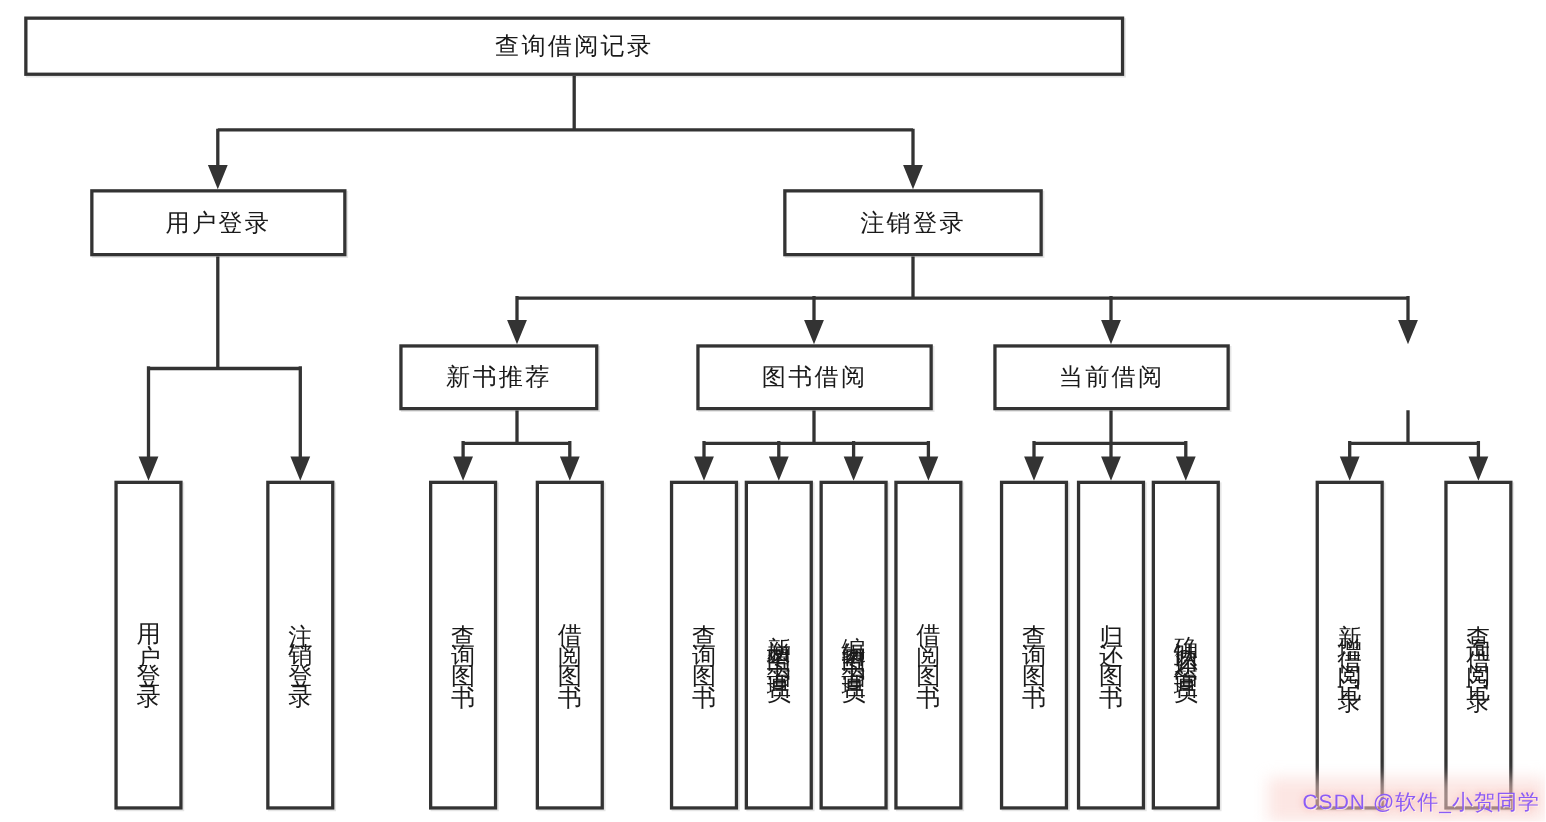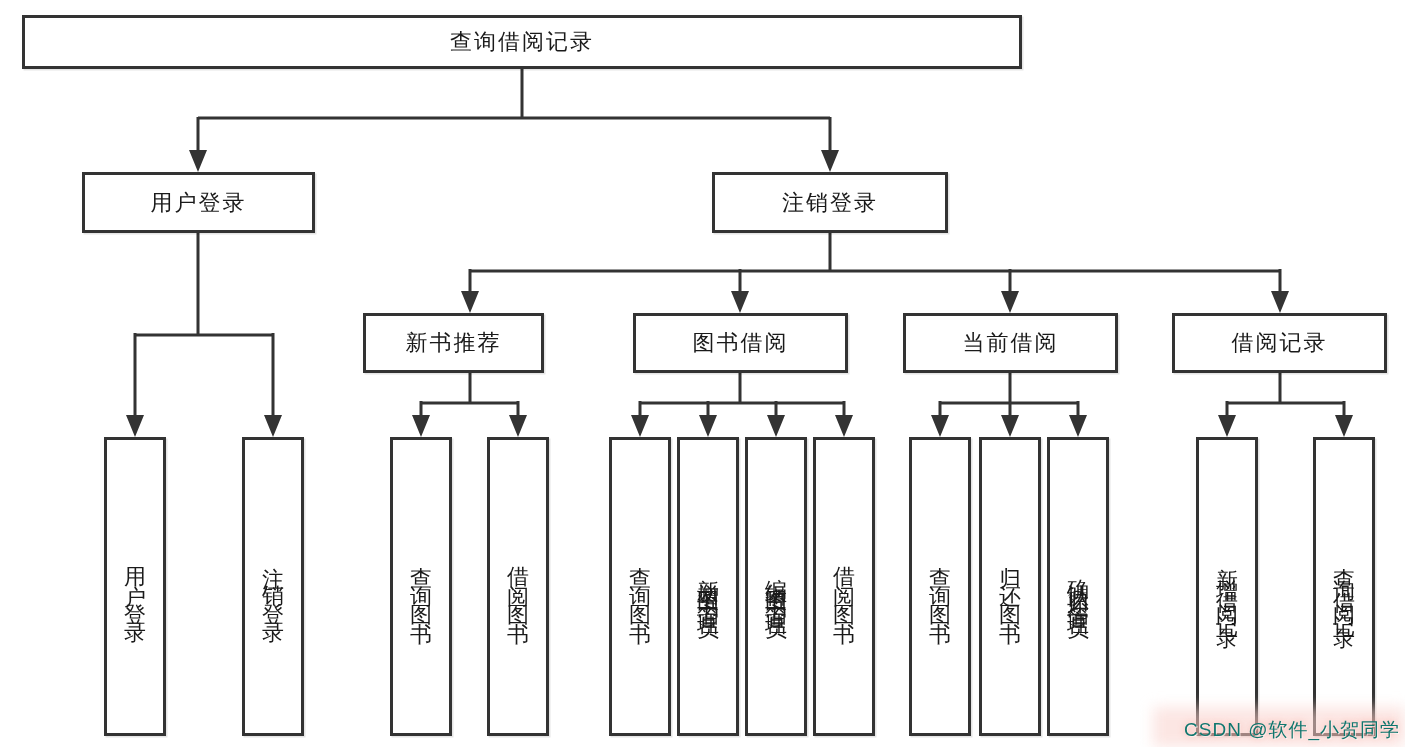--- a/index.html
+++ b/index.html
@@ -18,21 +18,21 @@
   .leaf span{writing-mode:vertical-rl;text-orientation:mixed;line-height:1;}
   .leaf-s span{letter-spacing:0.85em;}
   .leaf-m span{letter-spacing:0.55em;}
   .leaf-l span{letter-spacing:0.26em;}
   .watermark-glow{
     position:absolute;right:0;bottom:0;width:252px;height:40px;
     background:rgba(249,210,204,0.55);filter:blur(7px);
   }
   .watermark{
     position:absolute;right:5px;bottom:5px;font-size:19px;line-height:1.2;
-    color:#0f766e;letter-spacing:1px;white-space:nowrap;
+    color:#8b5cf6;letter-spacing:1px;white-space:nowrap;
     text-shadow:0 0 7px rgba(244,112,96,0.55), 1px 1px 0 rgba(255,255,255,0.8);
   }
 </style>
 </head>
 <body>
 
 <div class="stage">
 
   <svg class="lines" width="1405" height="747" viewBox="0 0 1405 747" fill="none" stroke="#333333" stroke-width="3">
     <path d="M522 69 V118 M198 118 H830 M198 117 V155 M830 117 V155"></path>
@@ -48,21 +48,20 @@
   </svg>
 
   <div class="box" style="left:22px;top:15px;width:1000px;height:54px">查询借阅记录</div>
 
   <div class="box" style="left:82px;top:172px;width:233px;height:61px">用户登录</div>
   <div class="box" style="left:712px;top:172px;width:236px;height:61px">注销登录</div>
 
   <div class="box" style="left:363px;top:313px;width:181px;height:60px">新书推荐</div>
   <div class="box" style="left:903px;top:313px;width:215px;height:60px">当前借阅</div>
   <div class="box" style="left:633px;top:313px;width:215px;height:60px">图书借阅</div>
-  <div class="box" style="left:1172px;top:313px;width:215px;height:60px">借阅记录</div>
 
   <div class="box leaf leaf-s" style="left:104px;top:437px;width:62px;height:299px">
     <span>用户登录</span>
   </div>
   <div class="box leaf leaf-s" style="left:242px;top:437px;width:62px;height:299px">
     <span>注销登录</span>
   </div>
 
   <div class="box leaf leaf-s" style="left:390px;top:437px;width:62px;height:299px">
     <span>查询图书</span>

